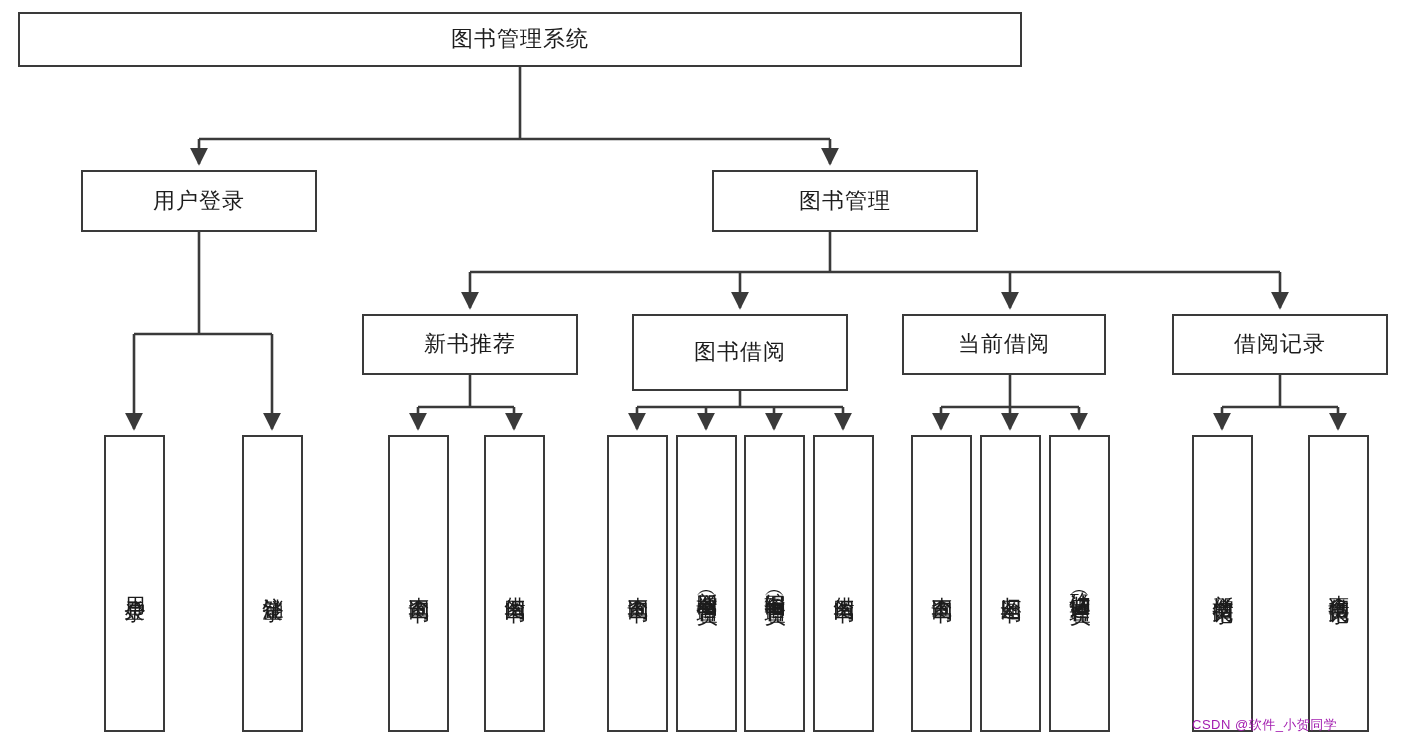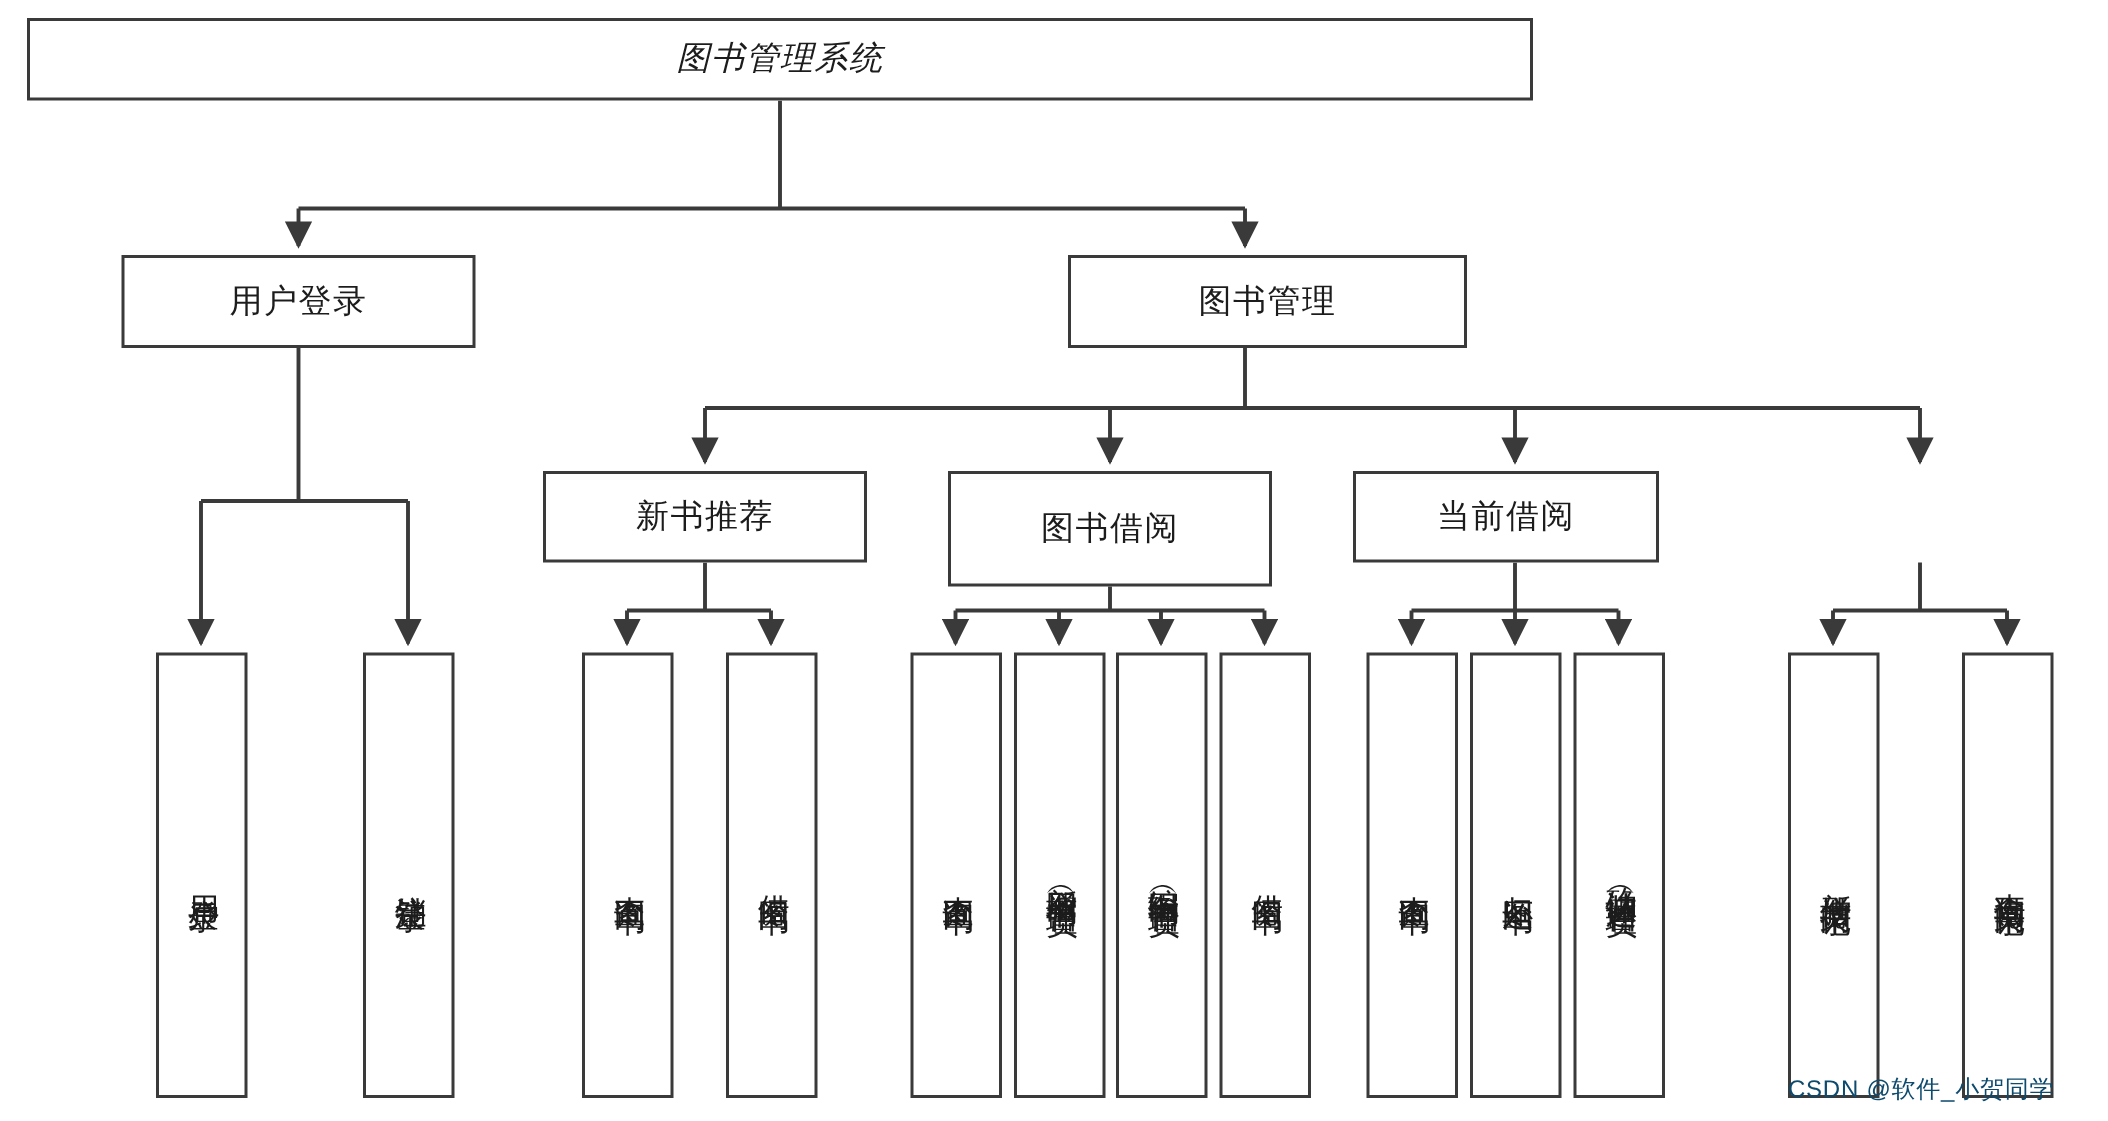--- a/index.html
+++ b/index.html
@@ -52,22 +52,22 @@
     text-align: center;
   }
   .node.vert .txt {
     writing-mode: vertical-rl;
     text-orientation: upright;
     display: block;
     white-space: nowrap;
   }
   .watermark {
     position: absolute;
-    font-size: 16px;
-    color: #0c4a6e;
+    font-size: 13px;
+    color: #a21caf;
     white-space: nowrap;
     letter-spacing: 0.5px;
   }
 </style>
 </head>
 <body>
 
 <div id="canvas">
 
   <svg id="wires" viewBox="0 0 1405 747" xmlns="http://www.w3.org/2000/svg">
@@ -116,39 +116,42 @@
       <path d="M 1010 407 L 1010 429" marker-end="url(#arrow)"></path>
       <path d="M 1079 407 L 1079 429" marker-end="url(#arrow)"></path>
 
       <path d="M 1280 375 L 1280 407"></path>
       <path d="M 1222 407 L 1338 407"></path>
       <path d="M 1222 407 L 1222 429" marker-end="url(#arrow)"></path>
       <path d="M 1338 407 L 1338 429" marker-end="url(#arrow)"></path>
     </g>
   </svg>
 
-  <div class="node horiz" style="left:18px; top:12px; width:1004px; height:55px;font-style:italic;">
+  <div class="node horiz" style="left:18px; top:12px; width:1004px; height:55px;">
     <span class="txt">图书管理系统</span>
   </div>
 
   <div class="node horiz" style="left:81px; top:170px; width:236px; height:62px;">
     <span class="txt">用户登录</span>
   </div>
   <div class="node horiz" style="left:712px; top:170px; width:266px; height:62px;">
     <span class="txt">图书管理</span>
   </div>
 
   <div class="node horiz" style="left:362px; top:314px; width:216px; height:61px;align-items:center;">
     <span class="txt">新书推荐</span>
   </div>
   <div class="node horiz" style="left:632px; top:314px; width:216px; height:77px;">
     <span class="txt">图书借阅</span>
   </div>
   <div class="node horiz" style="left:902px; top:314px; width:204px; height:61px;">
     <span class="txt">当前借阅</span>
+  </div>
+  <div class="node horiz" style="left:1172px; top:314px; width:216px; height:61px;">
+    <span class="txt">借阅记录</span>
   </div>
 
   <div class="node vert" style="left:104px; top:435px; width:61px; height:297px;">
     <span class="txt">用户登录</span>
   </div>
   <div class="node vert" style="left:242px; top:435px; width:61px; height:297px;">
     <span class="txt">注销登录</span>
   </div>
 
   <div class="node vert" style="left:388px; top:435px; width:61px; height:297px;">

